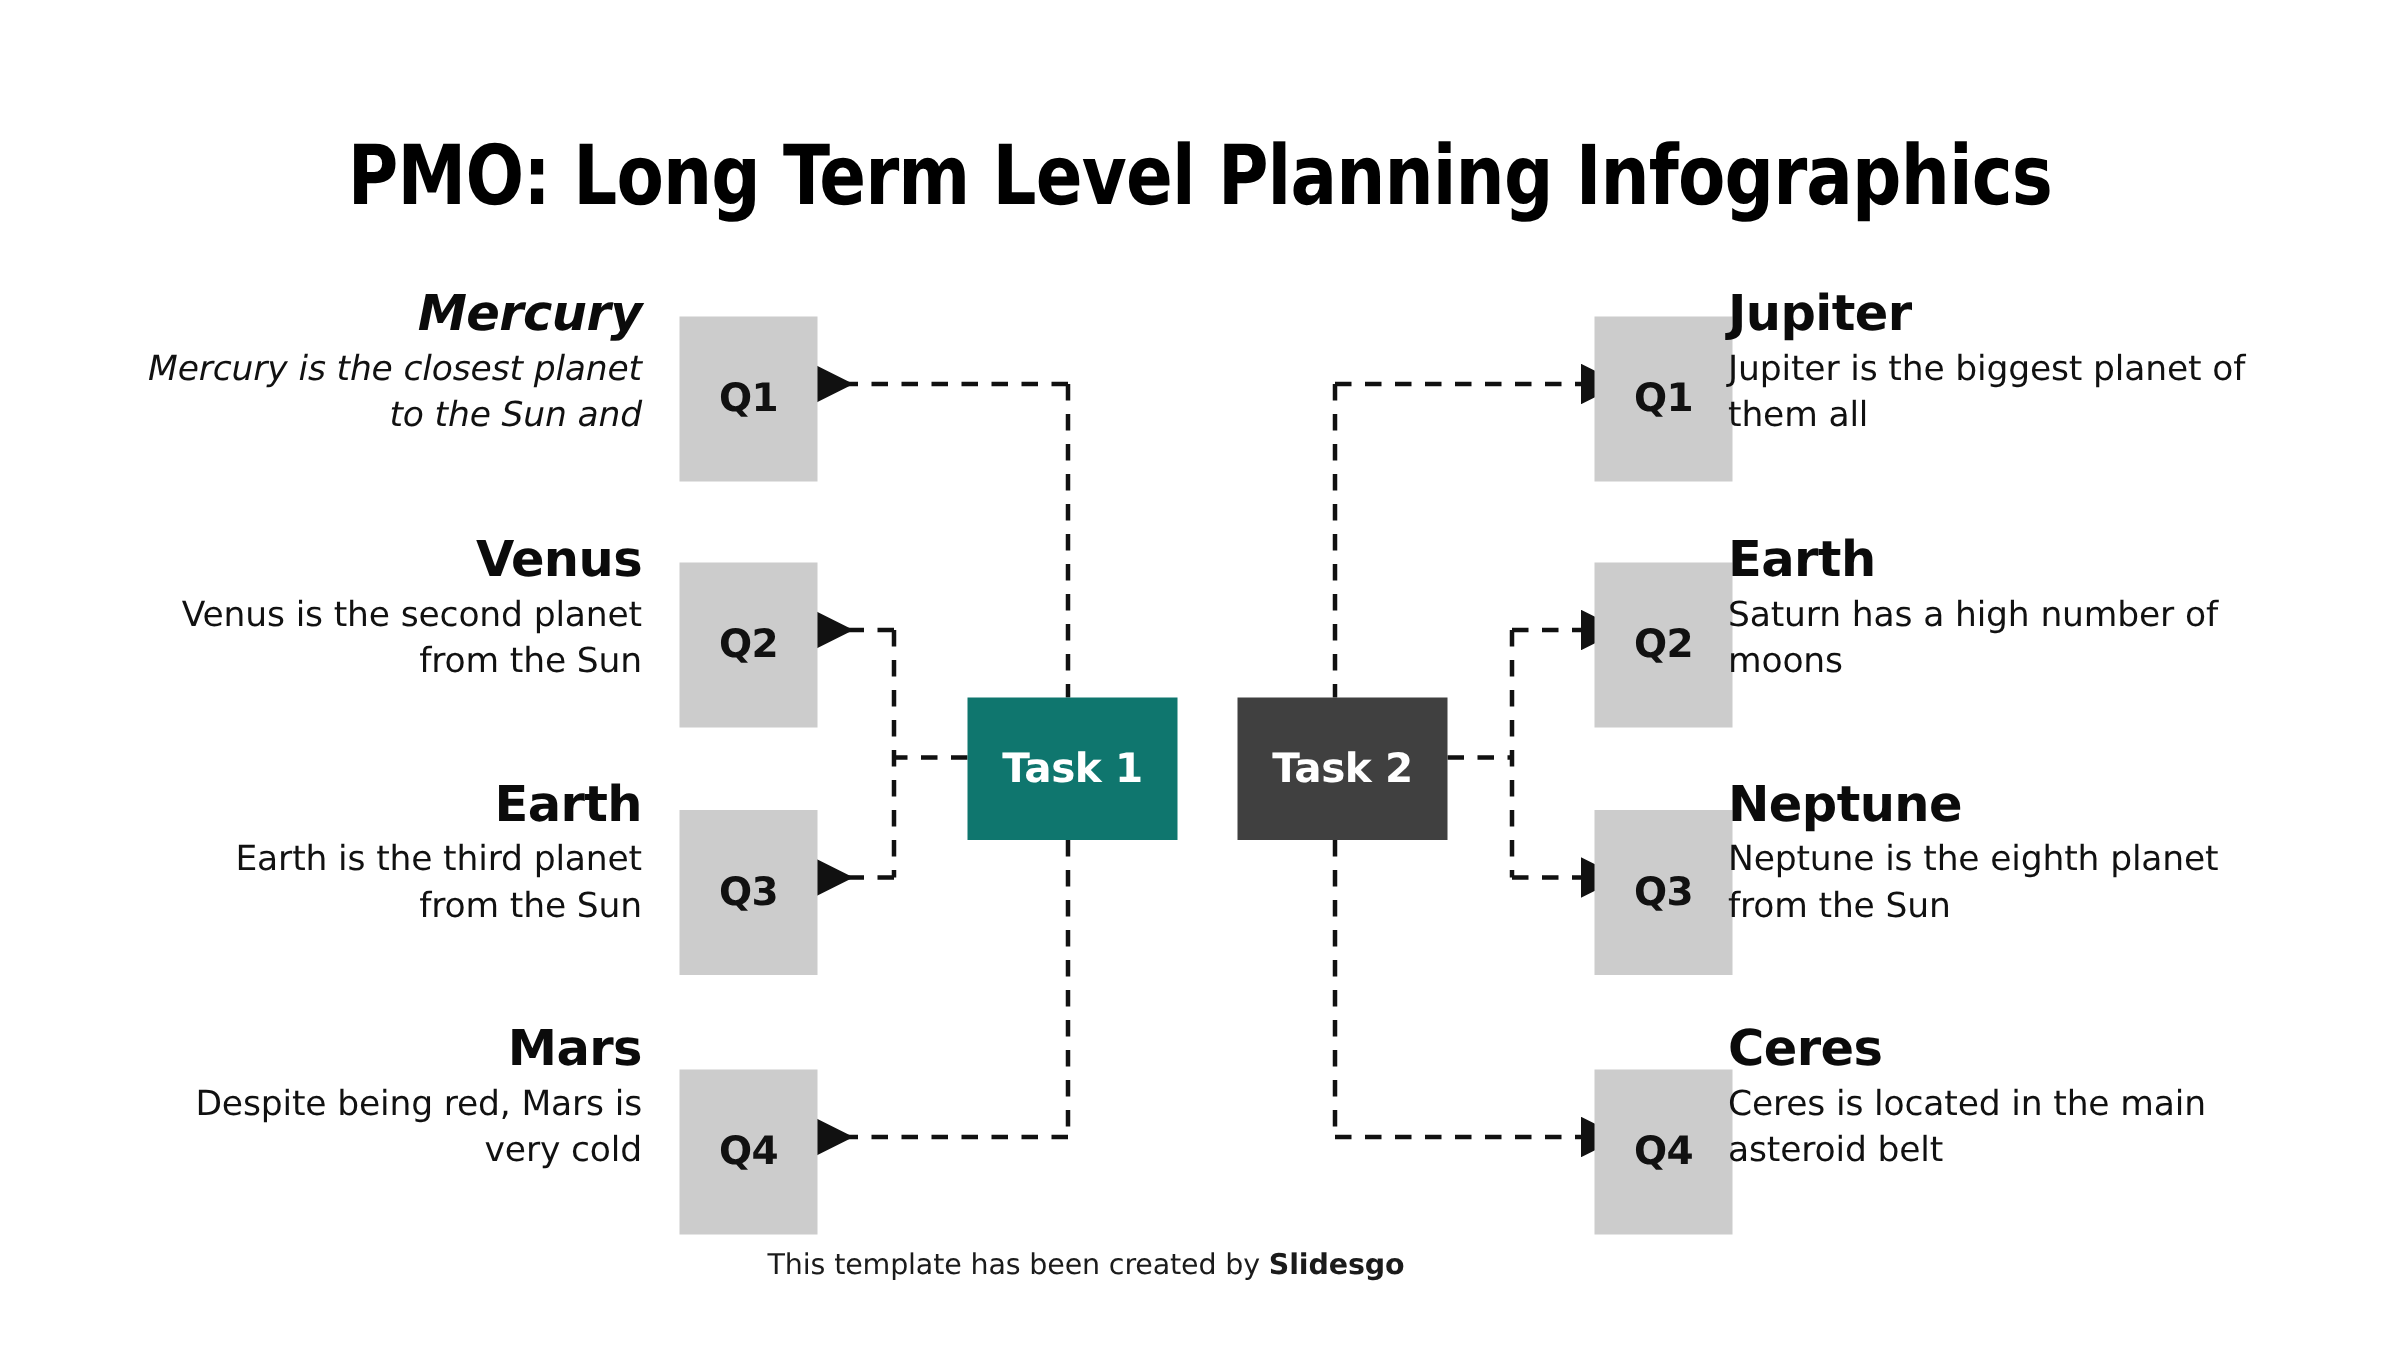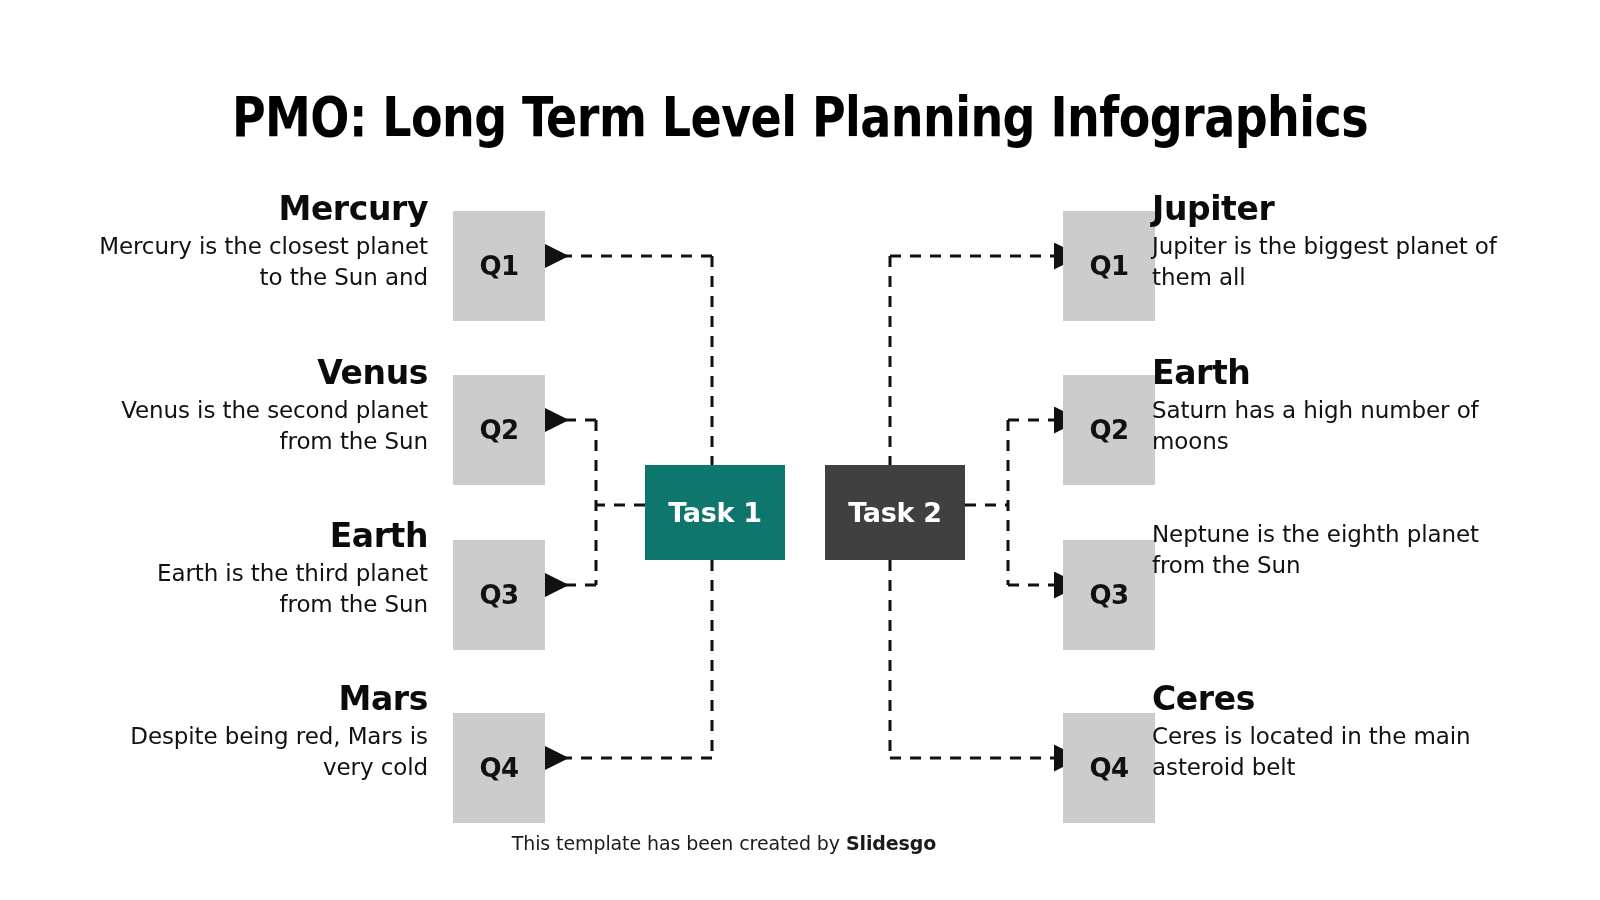--- a/index.html
+++ b/index.html
@@ -140,21 +140,21 @@
     <span>Q4</span>
   </div>
 
   <div class="taskbox" style="left:645px;top:465px;background:#0f766e;">
     <span>Task 1</span>
   </div>
   <div class="taskbox" style="left:825px;top:465px;background:#404040;">
     <span>Task 2</span>
   </div>
 
-  <div class="tblock left" style="top:192px;">
+  <div class="tblock left" style="top:192px;font-style:italic;">
     <p class="hd">Mercury</p>
     <p class="bd">Mercury is the closest planet to the Sun and</p>
   </div>
   <div class="tblock left" style="top:356px;">
     <p class="hd">Venus</p>
     <p class="bd">Venus is the second planet from the Sun</p>
   </div>
   <div class="tblock left" style="top:519px;">
     <p class="hd">Earth</p>
     <p class="bd">Earth is the third planet from the Sun</p>
@@ -166,20 +166,21 @@
 
   <div class="tblock right" style="top:192px;">
     <p class="hd">Jupiter</p>
     <p class="bd">Jupiter is the biggest planet of them all</p>
   </div>
   <div class="tblock right" style="top:356px;">
     <p class="hd">Earth</p>
     <p class="bd">Saturn has a high number of moons</p>
   </div>
   <div class="tblock right" style="top:519px;">
+    <p class="hd">Neptune</p>
     <p class="bd">Neptune is the eighth planet from the Sun</p>
   </div>
   <div class="tblock right" style="top:682px;">
     <p class="hd">Ceres</p>
     <p class="bd">Ceres is located in the main asteroid belt</p>
   </div>
 
   <div class="footer">
     <span>This template has been created by </span><b>Slidesgo</b>
   </div>

